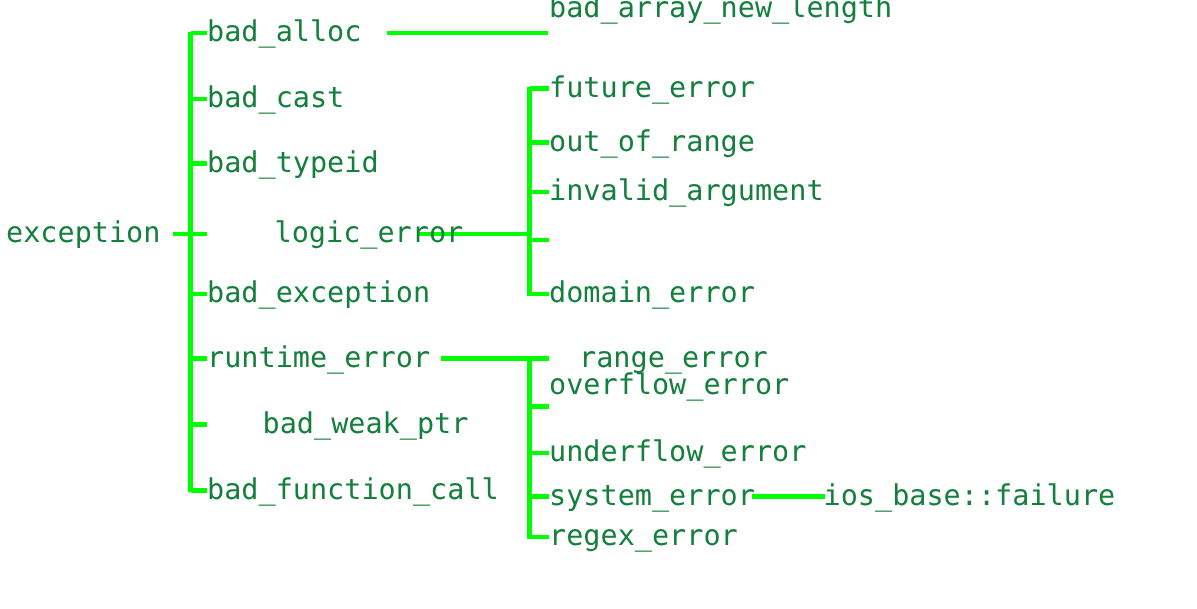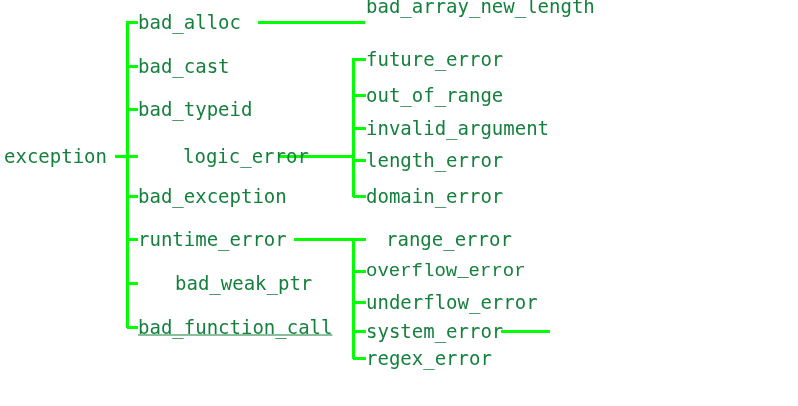--- a/index.html
+++ b/index.html
@@ -92,36 +92,36 @@
   <span class="node-label" style="left:138px; top:109px;">bad_typeid</span>
 
   <span class="node-label" style="left:150px; top:156px;margin-left:33px;">logic_error</span>
 
   <span class="node-label" style="left:138px; top:196px;">bad_exception</span>
 
   <span class="node-label" style="left:138px; top:239px;">runtime_error</span>
 
   <span class="node-label" style="left:138px; top:283px;margin-left:37px;">bad_weak_ptr</span>
 
-  <span class="node-label" style="left:138px; top:327px;text-decoration:underline;">bad_function_call</span>
+  <span class="node-label" style="left:138px; top:327px;">bad_function_call</span>
 
   <span class="node-label" style="left:366px; top:59px;">future_error</span>
 
   <span class="node-label" style="left:366px; top:95px;">out_of_range</span>
 
   <span class="node-label" style="left:366px; top:128px;">invalid_argument</span>
 
-  <span class="node-label" style="left:366px; top:160px;">length_error</span>
 
   <span class="node-label" style="left:366px; top:196px;">domain_error</span>
 
   <span class="node-label" style="left:366px; top:239px;margin-left:20px;">range_error</span>
 
-  <span class="node-label" style="left:366px; top:271px;font-family:Liberation Mono, monospace;">overflow_error</span>
+  <span class="node-label" style="left:366px; top:257px;">overflow_error</span>
 
   <span class="node-label" style="left:366px; top:331px;">system_error</span>
 
   <span class="node-label" style="left:366px; top:302px;">underflow_error</span>
 
   <span class="node-label" style="left:366px; top:358px;">regex_error</span>
 
+  <span class="node-label" style="left:549px; top:331px;">ios_base::failure</span>
 
 </div>
 
 </body></html>

